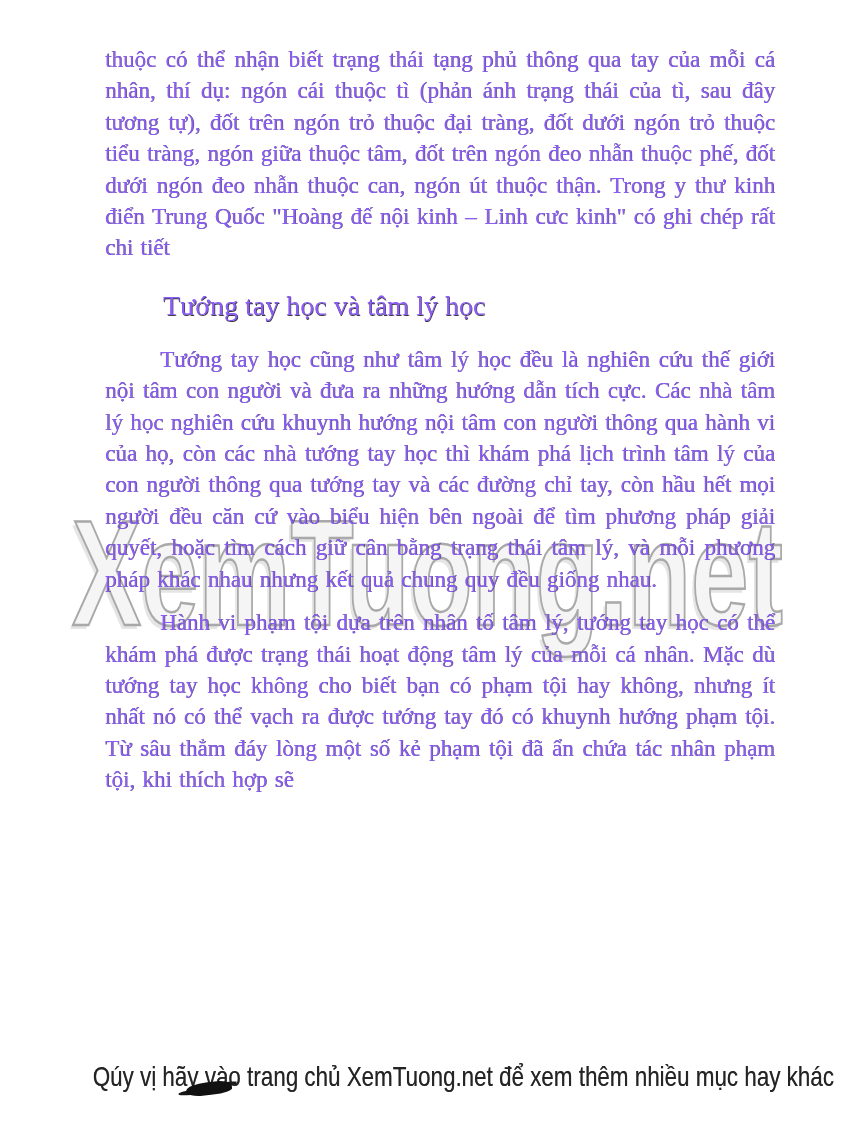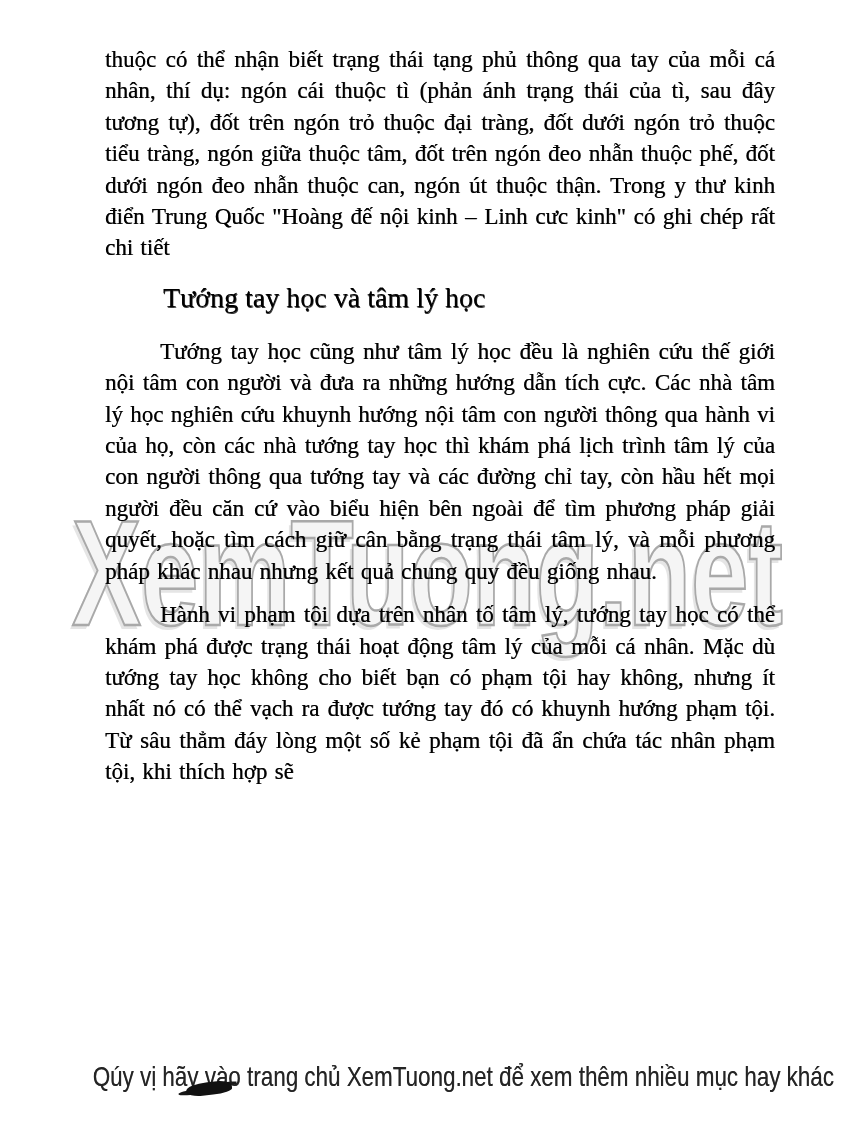--- a/index.html
+++ b/index.html
@@ -37,36 +37,36 @@
     transform-origin: left center;
     letter-spacing: 0px;
   }
   
   .text-block {
     position: absolute;
     left: 105px;
     top: 44px;
     width: 670px;
     z-index: 1;
-    color: #000000;
+    color: #8b5cf6;
   }
   .para {
     margin: 0 0 12px 0;
     font-size: 23px;
     line-height: 31.4px;
     text-align: justify;
     text-indent: 55px;
     text-shadow: 0.45px 0.45px 0 rgba(25,25,25,0.75);
     word-spacing: 1.5px;
   }
   .para.no-indent {
     text-indent: 0;
   }
   .heading {
-    margin: 16px 0 20px 58px;
+    margin: 24px 0 20px 58px;
     font-size: 28px;
     line-height: 36px;
     font-weight: 400;
     text-shadow: 0.55px 0.55px 0 rgba(25,25,25,0.85);
   }
   .heading.second {
     margin-top: 28px;
     margin-bottom: 18px;
   }
   

